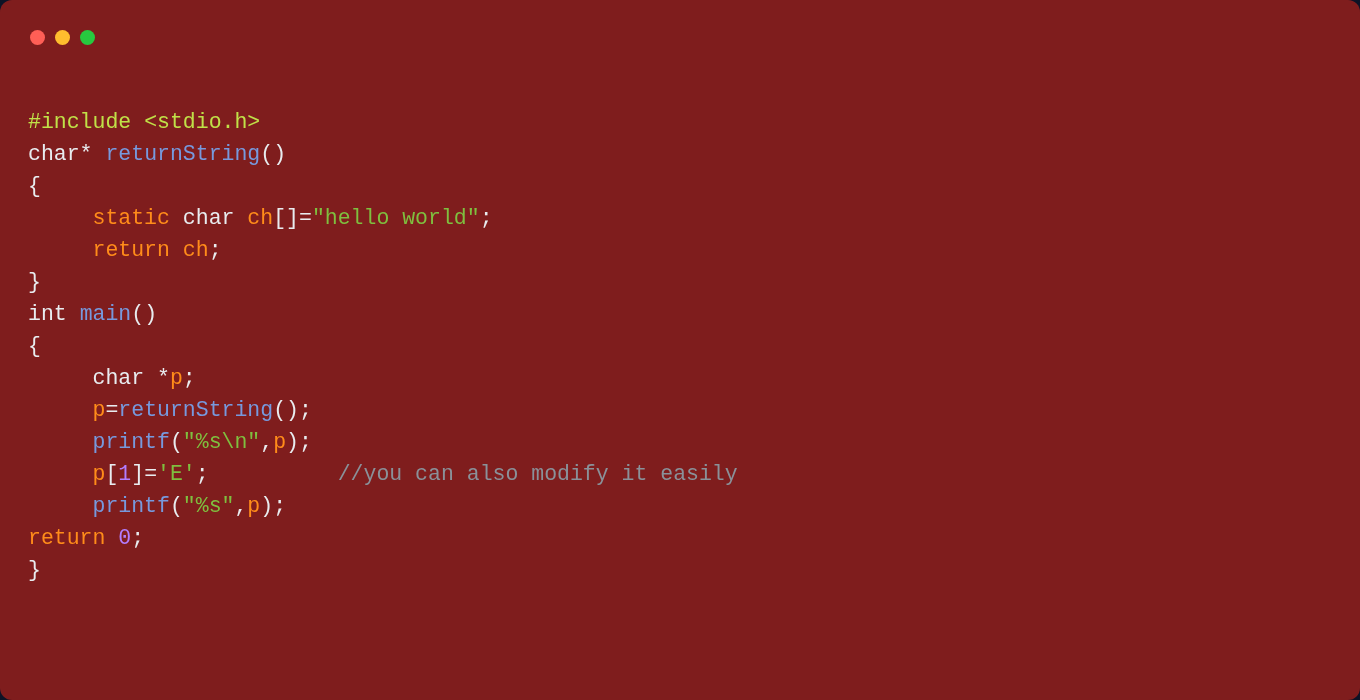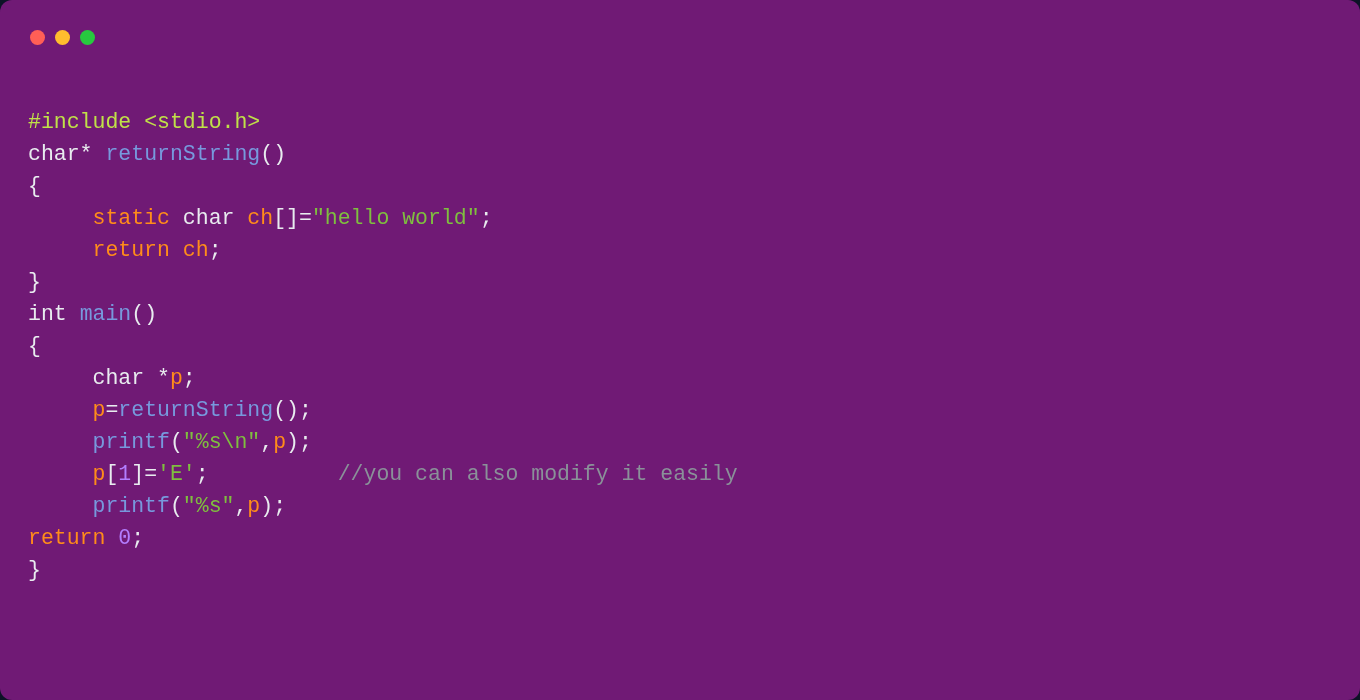--- a/index.html
+++ b/index.html
@@ -4,21 +4,21 @@
 <style>
   * { margin: 0; padding: 0; box-sizing: border-box; }
   body {
     background: #0d1326;
     width: 1360px;
     height: 700px;
     font-family: "SFMono-Regular", "Menlo", "Consolas", "Liberation Mono", monospace;
     overflow: hidden;
   }
   .window {
-    background: #701a75;
+    background: #7f1d1d;
     width: 1360px;
     height: 700px;
     border-radius: 12px;
     padding: 0;
   }
   .titlebar {
     display: flex;
     align-items: center;
     gap: 10px;
     padding: 18px 20px 0 30px;

